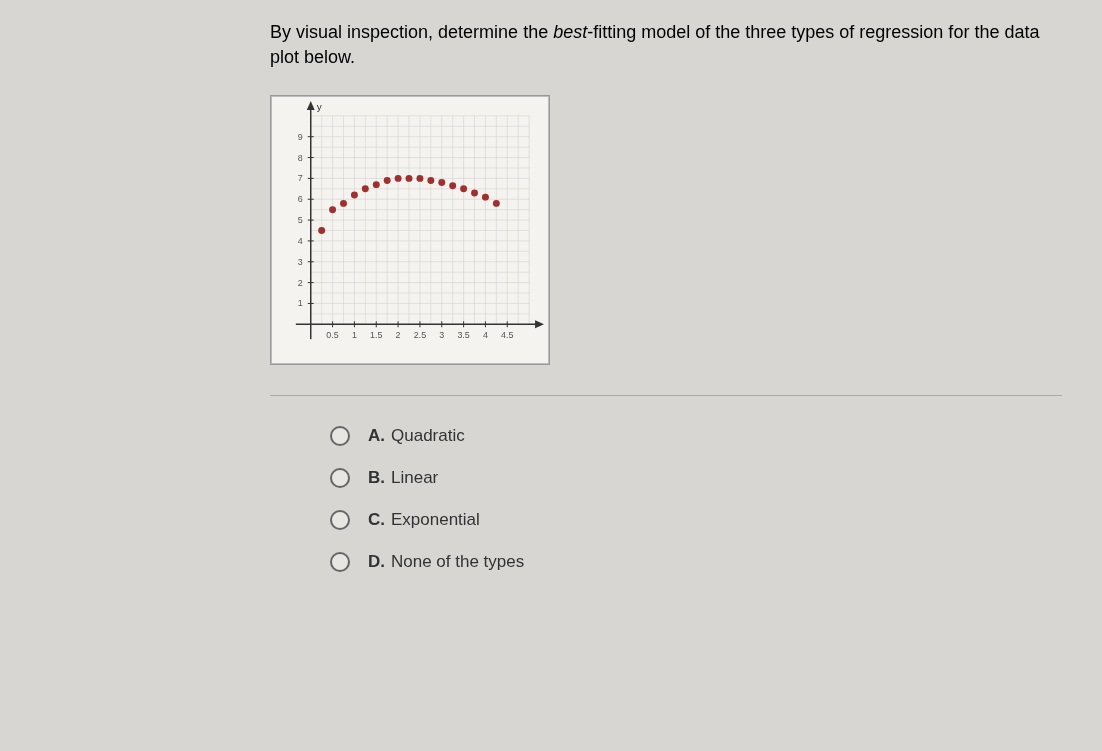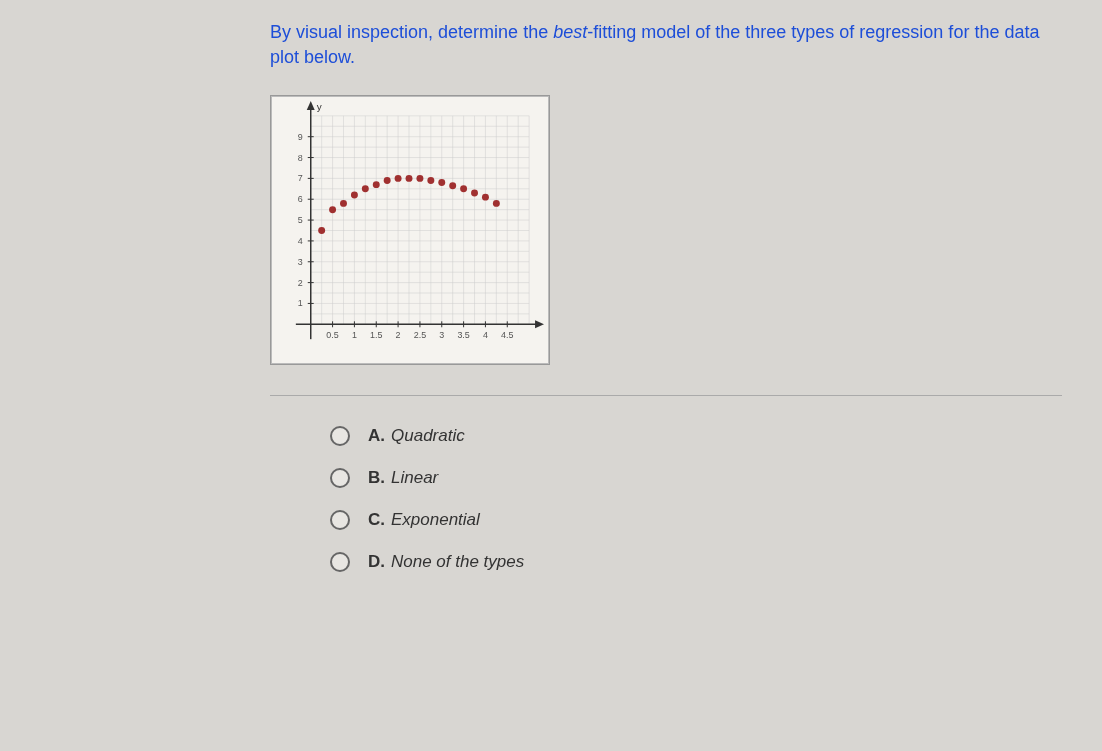--- a/index.html
+++ b/index.html
@@ -8,21 +8,21 @@
       background: #d8d6d2;
       width: 1102px;
       height: 751px;
       padding: 20px 40px 20px 270px;
       color: #3a3a3a;
     }
     .question-text {
       font-size: 18px;
       line-height: 1.4;
       margin-bottom: 25px;
-      color: #1d4ed8;
+      color: #000000;
     }
     .question-text em { font-style: italic; }
     .chart-container {
       width: 280px;
       height: 270px;
       background: #f5f3ef;
       border: 1px solid #999;
       box-shadow: inset 0 0 0 1px #bbb;
       position: relative;
       margin-bottom: 30px;
@@ -51,21 +51,20 @@
     }
     .option-letter {
       font-weight: bold;
       margin-right: 6px;
       font-size: 17px;
       color: #333;
     }
     .option-text {
       font-size: 17px;
       color: #333;
-      font-style: italic;
     }
   </style>
 </head>
 <body>
 
 <div class="question-text">
   <span>By visual inspection, determine the </span><em>best</em><span>-fitting model of the three types of regression for the data plot below.</span>
 </div>
 
 <div class="chart-container">

